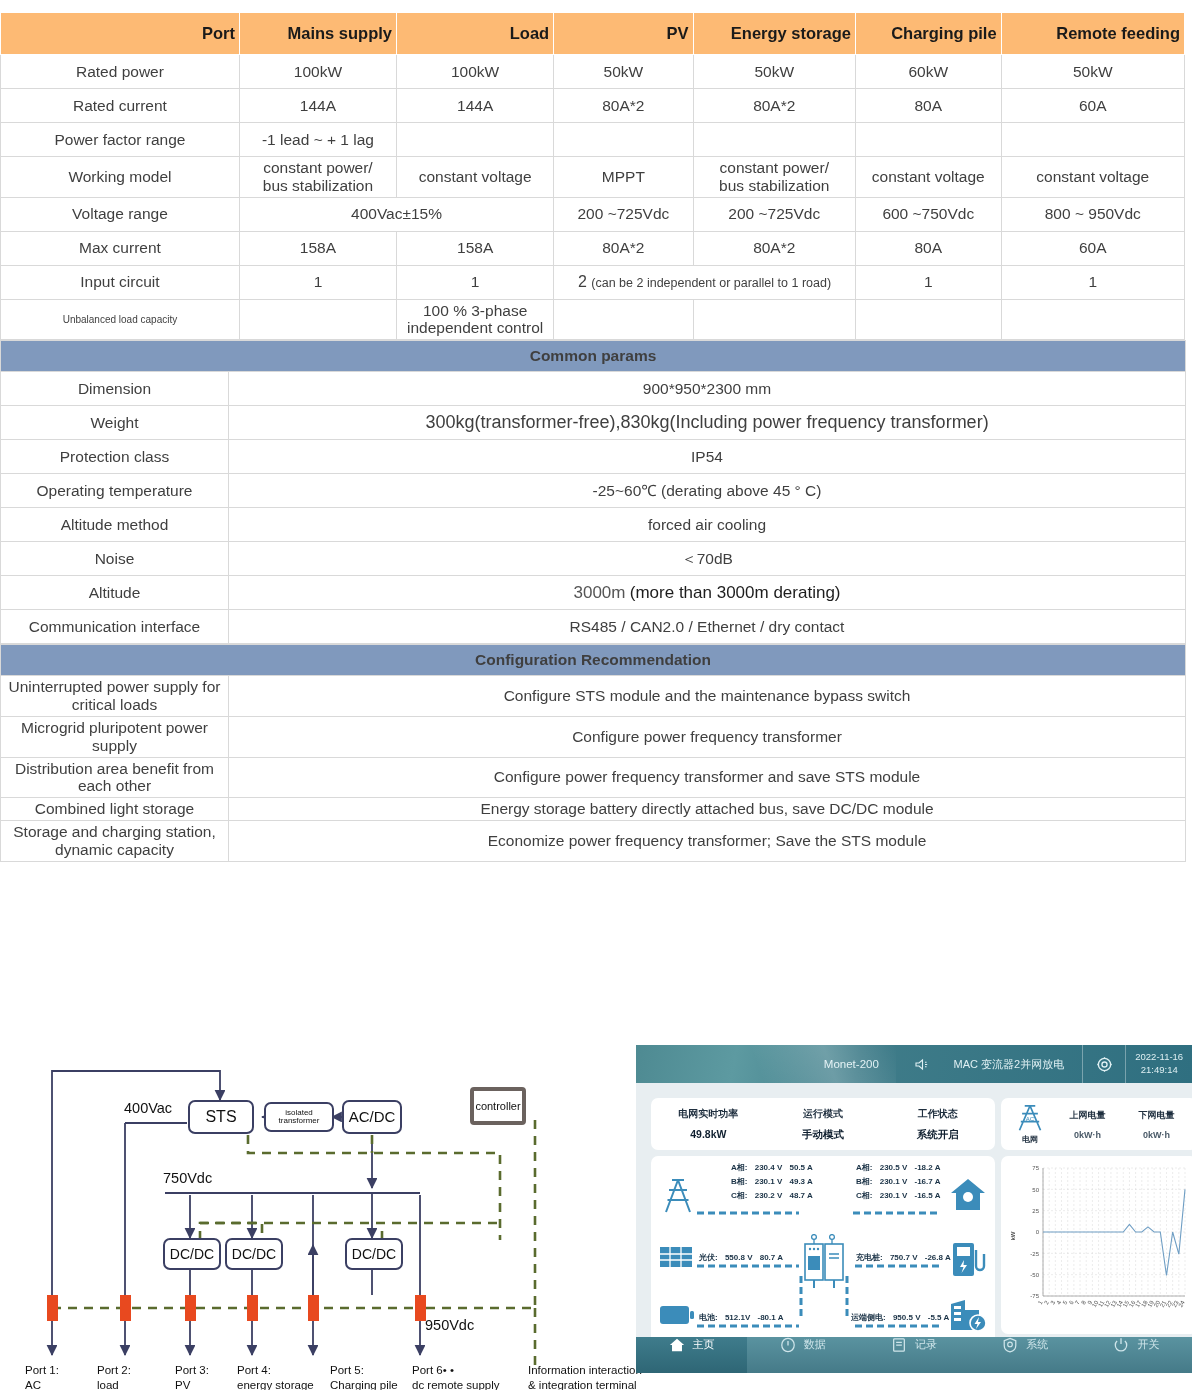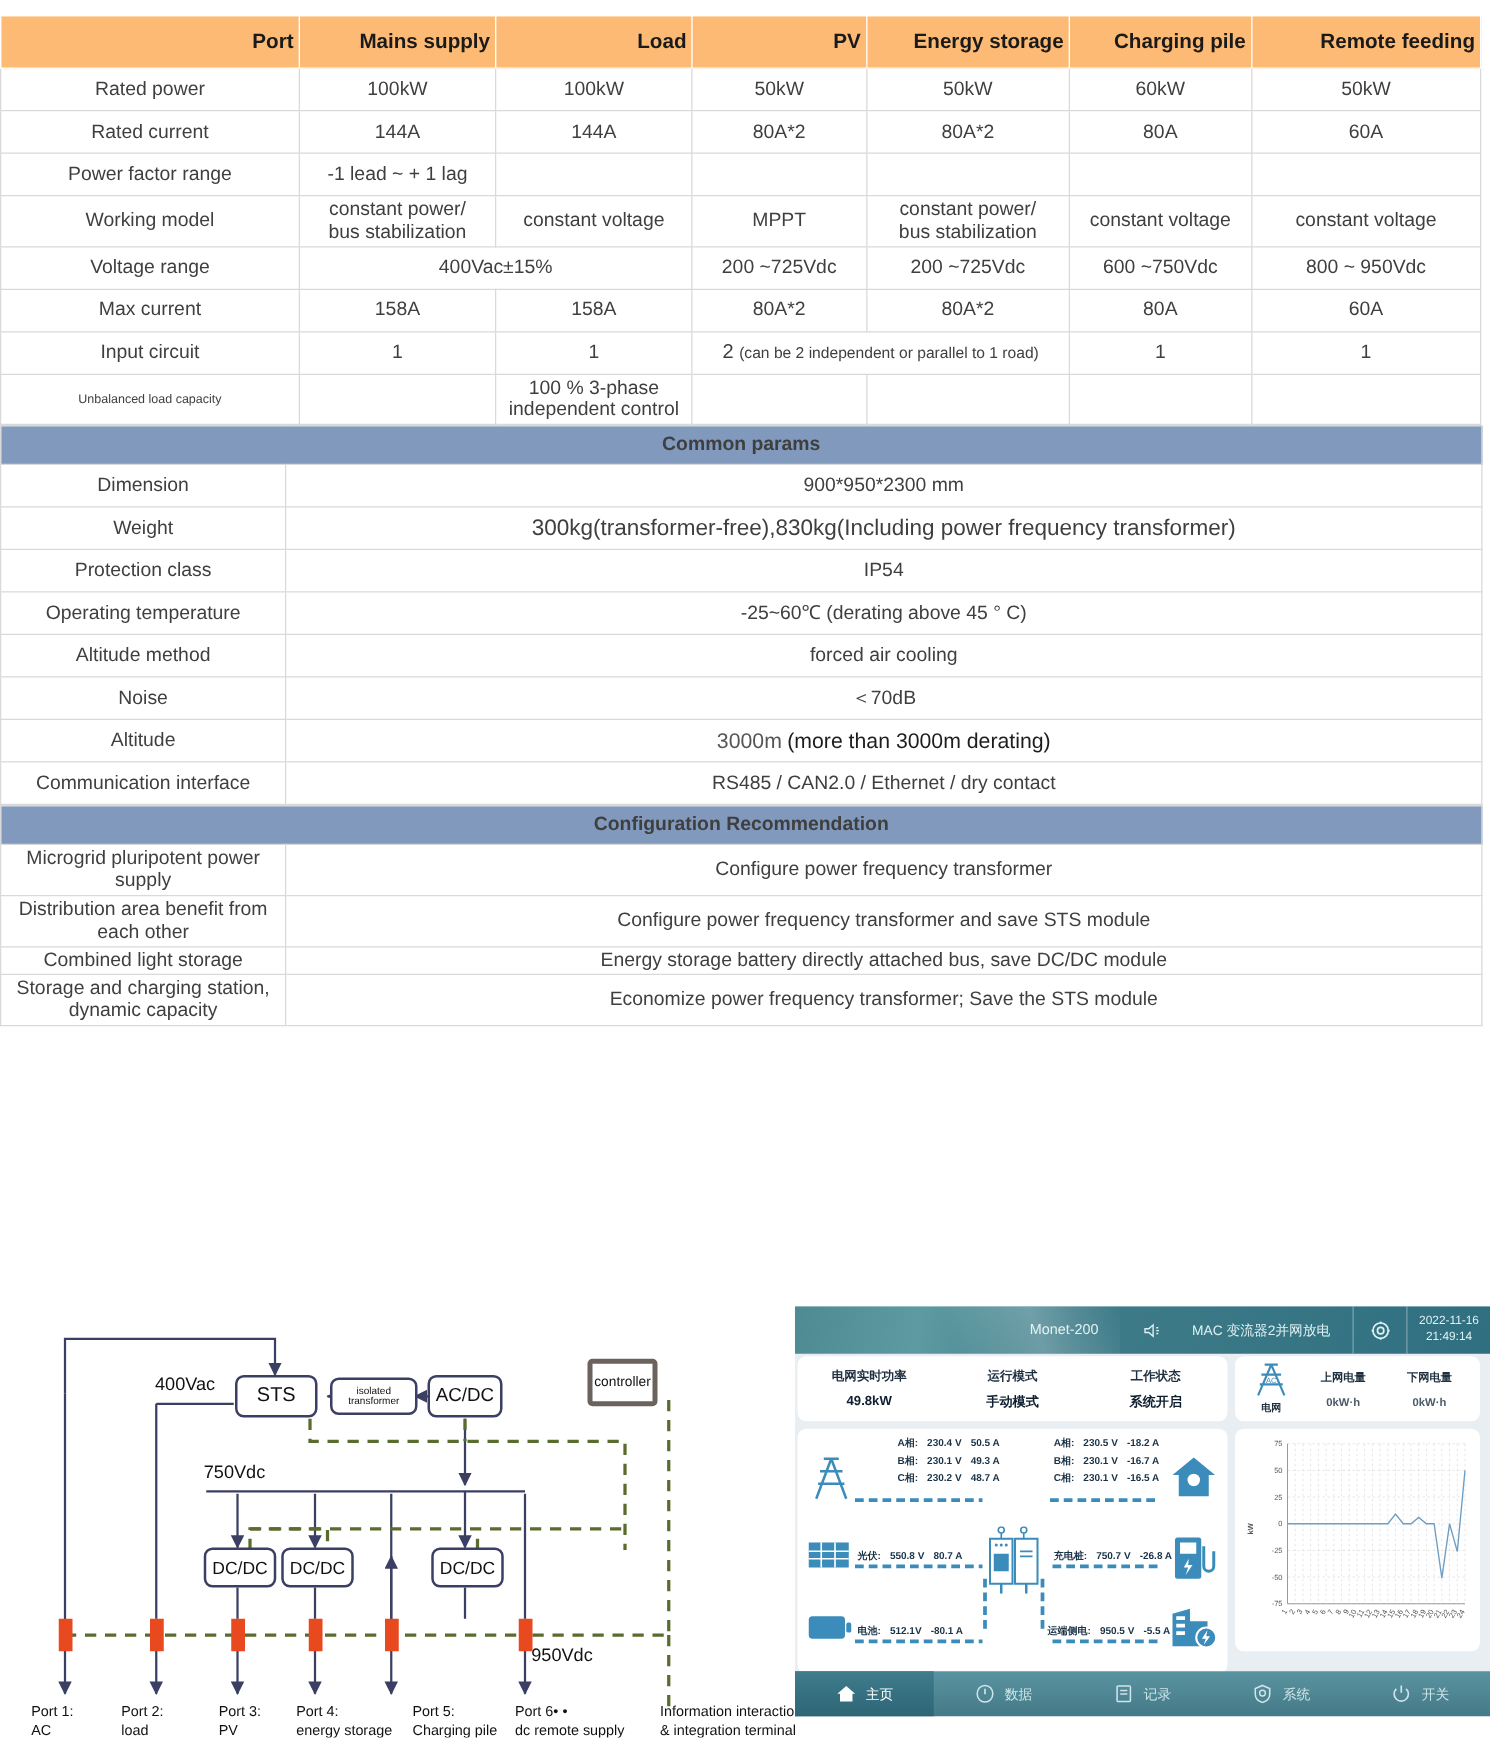--- a/index.html
+++ b/index.html
@@ -76,36 +76,36 @@
   .hmi { position:absolute; left:636px; top:1045px; width:556px; height:320px;
          background:#e8eef1; overflow:hidden; }
   .hmi-top {
     height:38px; width:100%;
     background: linear-gradient(100deg,#4e8a92 0%, #5d9aa1 18%, #3f7c89 40%, #2f6f80 100%);
     display:flex; align-items:center; color:#dff0f3; font-size:11px; position:relative;
   }
   .hmi-top .seg { display:flex; align-items:center; justify-content:center; height:100%; }
   .hmi-sheen { position:absolute; left:30px; top:0; width:230px; height:38px;
     background: linear-gradient(70deg, rgba(255,255,255,0) 40%, rgba(255,255,255,.22) 70%, rgba(255,255,255,0) 100%); }
-  .hmi-body { padding:2px; display:flex; gap:6px; }
+  .hmi-body { padding:15px; display:flex; gap:6px; }
   .card { background:#fff; border-radius:7px; }
   .card-l { width:344px; }
   .card-r { width:196px; }
   .kv-row { display:flex; }
   .kv { flex:1; text-align:center; }
   .kv .k { font-size:10px; color:#1f2f3f; font-weight:bold; }
   .kv .v { font-size:10.5px; color:#0f1f2f; font-weight:bold; margin-top:7px; }
   .meas { font-size:8px; color:#1a3246; white-space:nowrap; font-weight:bold; }
   .meas .u { margin-left:5px; }
   .navbar {
     position:absolute; left:636px; top:1337px; width:556px; height:36px;
     background: linear-gradient(180deg,#5a93a0,#457a88);
     display:flex; align-items:center;
   }
-  .navitem { flex:1; display:flex; align-items:center; justify-content:center; gap:8px;
+  .navitem { flex:1; display:flex; justify-content:center; gap:8px;
     color:#cfe5ea; font-size:11px; height:100%; }
   .navitem.active { background: linear-gradient(180deg,#3f7c8c,#2e6675); color:#fff; }
   .navicon { width:16px; height:16px; display:inline-block; }
   .hmi-chart { background:#fff; border-radius:7px; width:196px; height:178px; position:relative; }
   .axis-lbl { font-size:6px; fill:#555; }
 </style>
 </head>
 <body>
 
 <div class="page">
@@ -266,20 +266,24 @@
     </table>
 
     <table class="spec">
       <colgroup>
           <col style="width:228px">
           <col style="width:957px">
         </colgroup>
       <tbody>
         <tr class="sect-band">
           <td colspan="2">Configuration Recommendation</td>
+        </tr>
+        <tr>
+          <td class="cfg-label">Uninterrupted power supply for critical loads</td>
+          <td class="cfg-val">Configure STS module and the maintenance bypass switch</td>
         </tr>
         <tr>
           <td class="cfg-label">Microgrid pluripotent power supply</td>
           <td class="cfg-val">Configure power frequency transformer</td>
         </tr>
         <tr>
           <td class="cfg-label">Distribution area benefit from each other</td>
           <td class="cfg-val">Configure power frequency transformer and save STS module</td>
         </tr>
         <tr>

